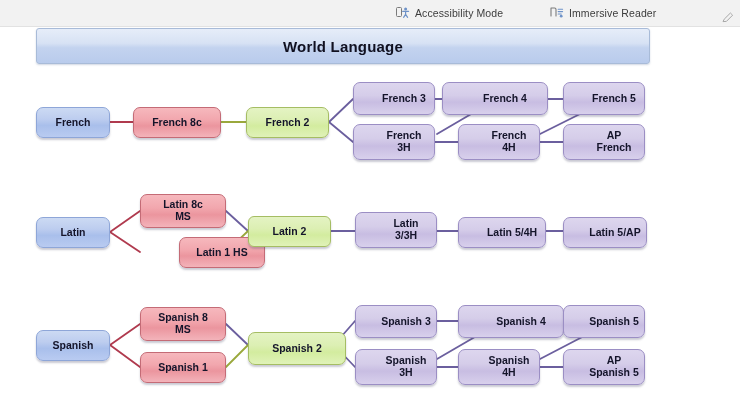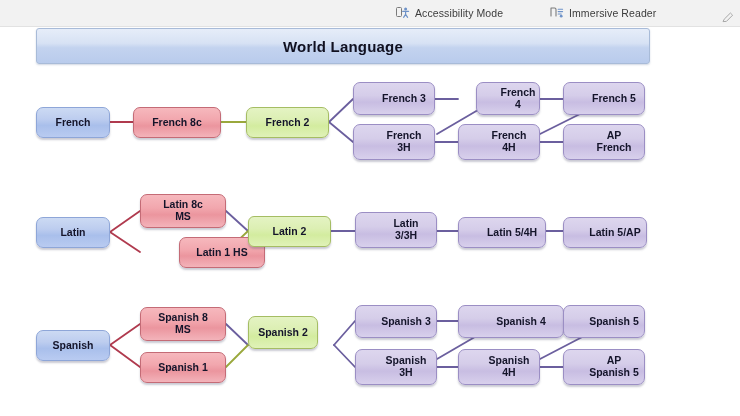--- a/index.html
+++ b/index.html
@@ -153,21 +153,21 @@
       </div>
       <div class="node n-pink" style="left: 133px; top: 45px; width: 88px; height: 31px;">
         <span style="white-space: pre-line;">French 8c</span>
       </div>
       <div class="node n-green" style="left: 246px; top: 45px; width: 83px; height: 31px;">
         <span style="white-space: pre-line;">French 2</span>
       </div>
       <div class="node n-purple" style="left: 353px; top: 20px; width: 82px; height: 33px;">
         <span style="white-space: pre-line;">French 3</span>
       </div>
-      <div class="node n-purple" style="left: 476px; top: 20px; width: 64px; height: 33px;">
+      <div class="node n-purple" style="left: 442px; top: 20px; width: 106px; height: 33px;">
         <span style="white-space: pre-line;">French 4</span>
       </div>
       <div class="node n-purple" style="left: 563px; top: 20px; width: 82px; height: 33px;">
         <span style="white-space: pre-line;">French 5</span>
       </div>
       <div class="node n-purple" style="left: 353px; top: 62px; width: 82px; height: 36px;">
         <span style="white-space: pre-line;">French
 3H</span>
       </div>
       <div class="node n-purple" style="left: 458px; top: 62px; width: 82px; height: 36px;">
@@ -204,21 +204,21 @@
       <div class="node n-blue" style="left: 36px; top: 268px; width: 74px; height: 31px;">
         <span style="white-space: pre-line;">Spanish</span>
       </div>
       <div class="node n-pink" style="left: 140px; top: 245px; width: 86px; height: 34px;">
         <span style="white-space: pre-line;">Spanish 8
 MS</span>
       </div>
       <div class="node n-pink" style="left: 140px; top: 290px; width: 86px; height: 31px;">
         <span style="white-space: pre-line;">Spanish 1</span>
       </div>
-      <div class="node n-green" style="left: 248px; top: 254px; width: 70px; height: 33px;">
+      <div class="node n-green" style="left: 248px; top: 270px; width: 98px; height: 33px;">
         <span style="white-space: pre-line;">Spanish 2</span>
       </div>
       <div class="node n-purple" style="left: 355px; top: 243px; width: 82px; height: 33px;">
         <span style="white-space: pre-line;">Spanish 3</span>
       </div>
       <div class="node n-purple" style="left: 458px; top: 243px; width: 106px; height: 33px;">
         <span style="white-space: pre-line;">Spanish 4</span>
       </div>
       <div class="node n-purple" style="left: 563px; top: 243px; width: 82px; height: 33px;">
         <span style="white-space: pre-line;">Spanish 5</span>

